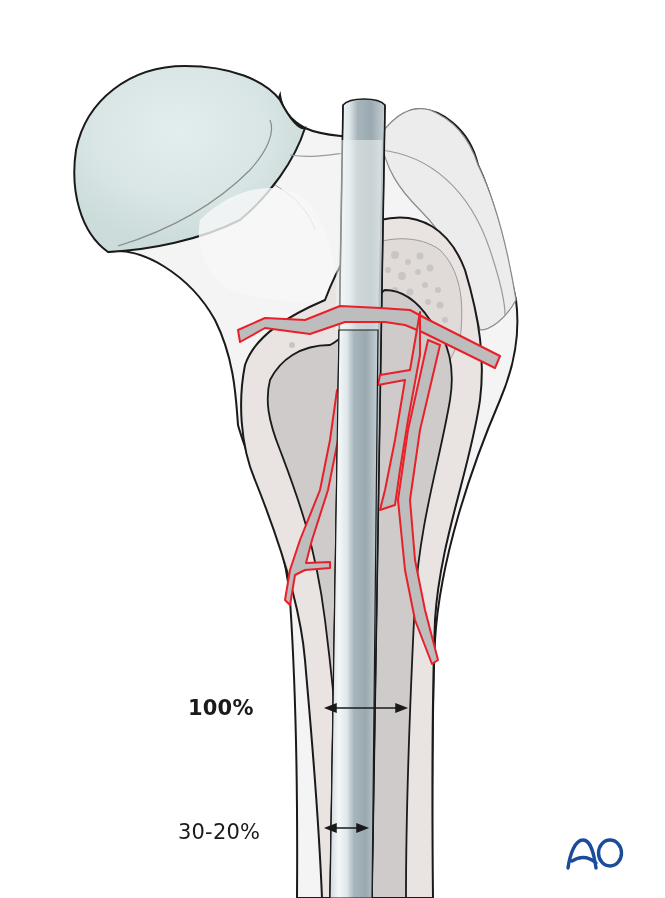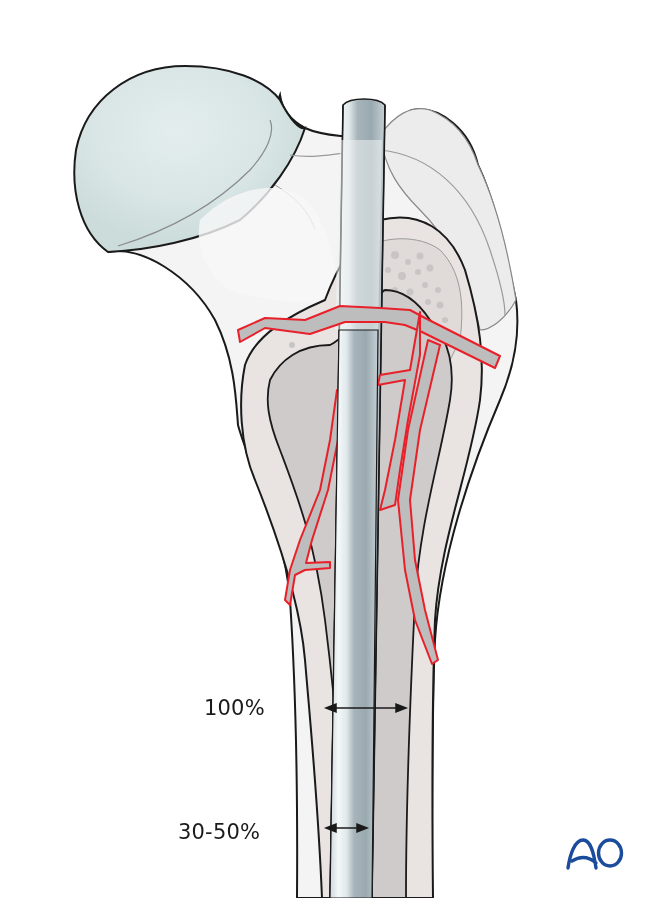--- a/index.html
+++ b/index.html
@@ -1,19 +1,19 @@
 <!DOCTYPE html>
 <html><head>
 <meta charset="utf-8">
 <style>
   html, body { margin: 0; padding: 0; background: #ffffff; }
   body { width: 665px; height: 898px; position: relative; overflow: hidden; font-family: "DejaVu Sans", sans-serif; }
   .illustration { position: absolute; left: 0; top: 0; width: 665px; height: 898px; }
   .label { position: absolute; font-family: "DejaVu Sans", sans-serif; font-size: 21px; color: #1a1a1a; letter-spacing: 0.2px; }
-  .label-100 { left: 204px; top: 696px; }
+  .label-100 { left: 188px; top: 696px; font-weight: bold; }
   .label-3050 { left: 178px; top: 820px; }
   .ao-logo { position: absolute; left: 566px; top: 836px; width: 58px; height: 34px; }
 </style>
 </head>
 <body>
 
 <svg class="illustration" viewBox="0 0 665 898" xmlns="http://www.w3.org/2000/svg">
   <defs>
     <linearGradient id="nailGrad" x1="0" x2="1" y1="0" y2="0">
       <stop offset="0" stop-color="#cfd9de"></stop>
@@ -90,18 +90,18 @@
     <path d="M406,708 L396,704 L396,712 Z"></path>
   </g>
   <g stroke="#1a1a1a" stroke-width="1.5" fill="#1a1a1a">
     <line x1="328" y1="828" x2="365" y2="828"></line>
     <path d="M326,828 L336,824 L336,832 Z"></path>
     <path d="M367,828 L357,824 L357,832 Z"></path>
   </g>
 </svg>
 
 <div class="label label-100">100%</div>
-<div class="label label-3050">30-50%</div>
+<div class="label label-3050">30-20%</div>
 
 <svg class="ao-logo" viewBox="0 0 58 34" xmlns="http://www.w3.org/2000/svg">
   <path d="M2,32 C4,18 9,4 17,4 C25,4 28,18 30,32 M6,25 C14,20 22,20 30,27" fill="none" stroke="#1b4c9c" stroke-width="3.4" stroke-linecap="round"></path>
   <ellipse cx="44" cy="17" rx="11.5" ry="13" fill="none" stroke="#1b4c9c" stroke-width="3.4"></ellipse>
 </svg>
 
 </body></html>

